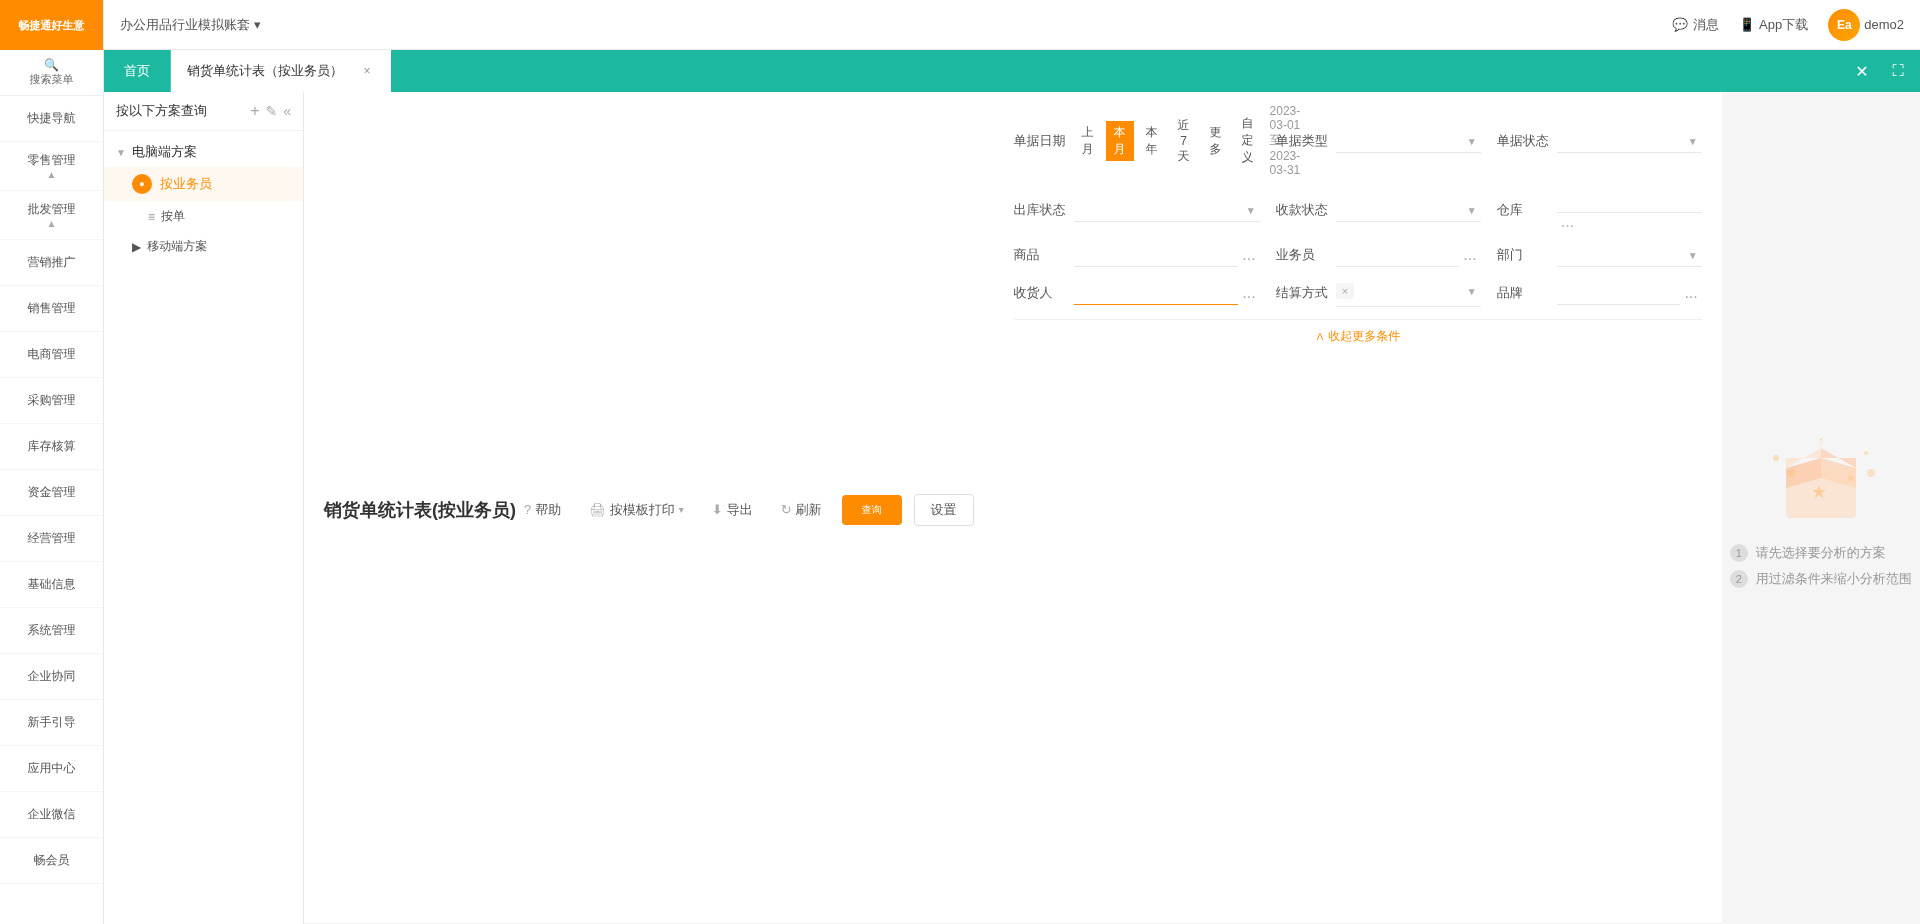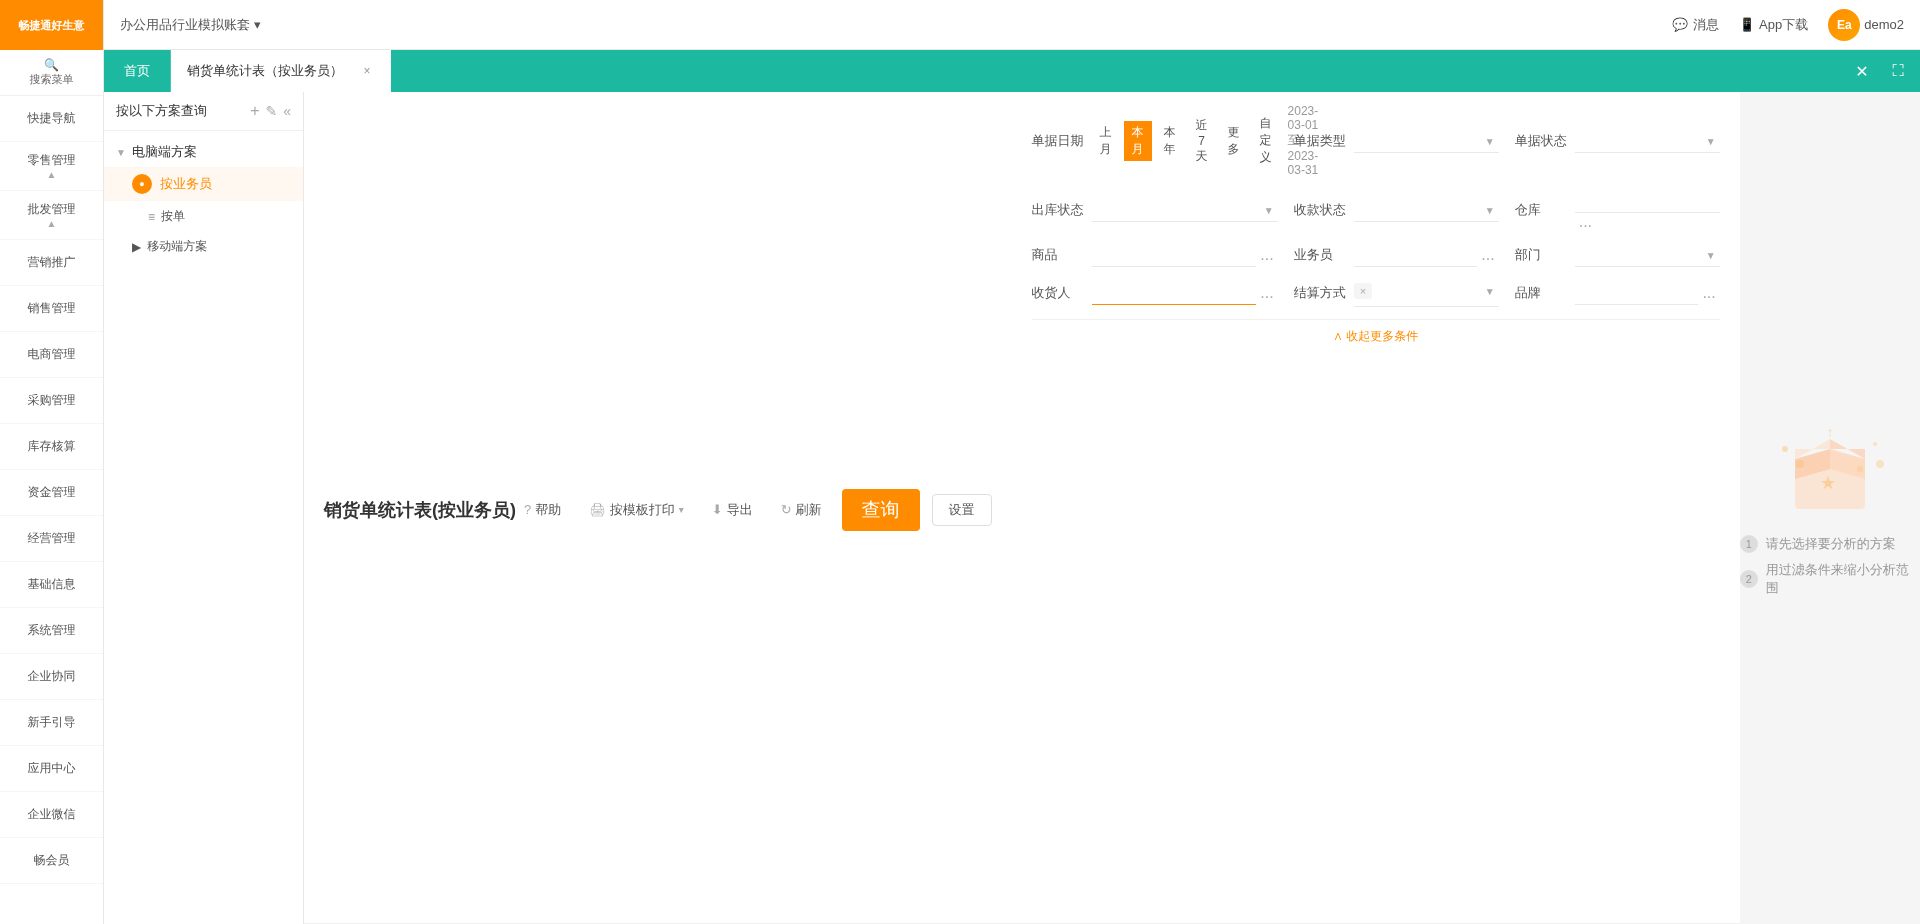--- a/index.html
+++ b/index.html
@@ -293,21 +293,21 @@
       padding: 4px 8px;
       border-radius: 3px;
     }
     .btn-query {
       background: #ff8c00;
       color: #fff;
       border: none;
       padding: 8px 20px;
       border-radius: 4px;
       cursor: pointer;
-      font-size: 19px;
+      font-size: 10px;
     }
     .btn-settings {
       background: #fff;
       color: #555;
       border: 1px solid #ddd;
       padding: 6px 16px;
       border-radius: 4px;
       cursor: pointer;
       font-size: 13px;
     }

